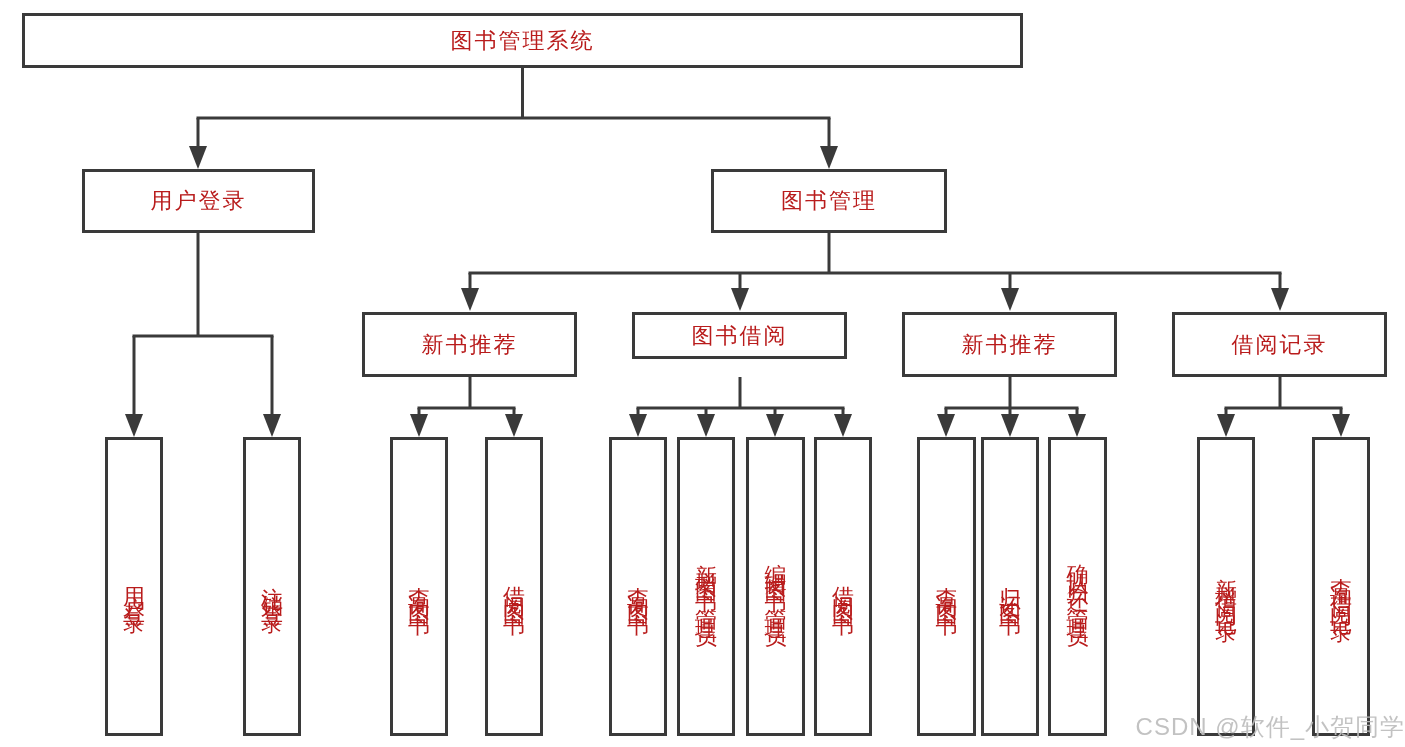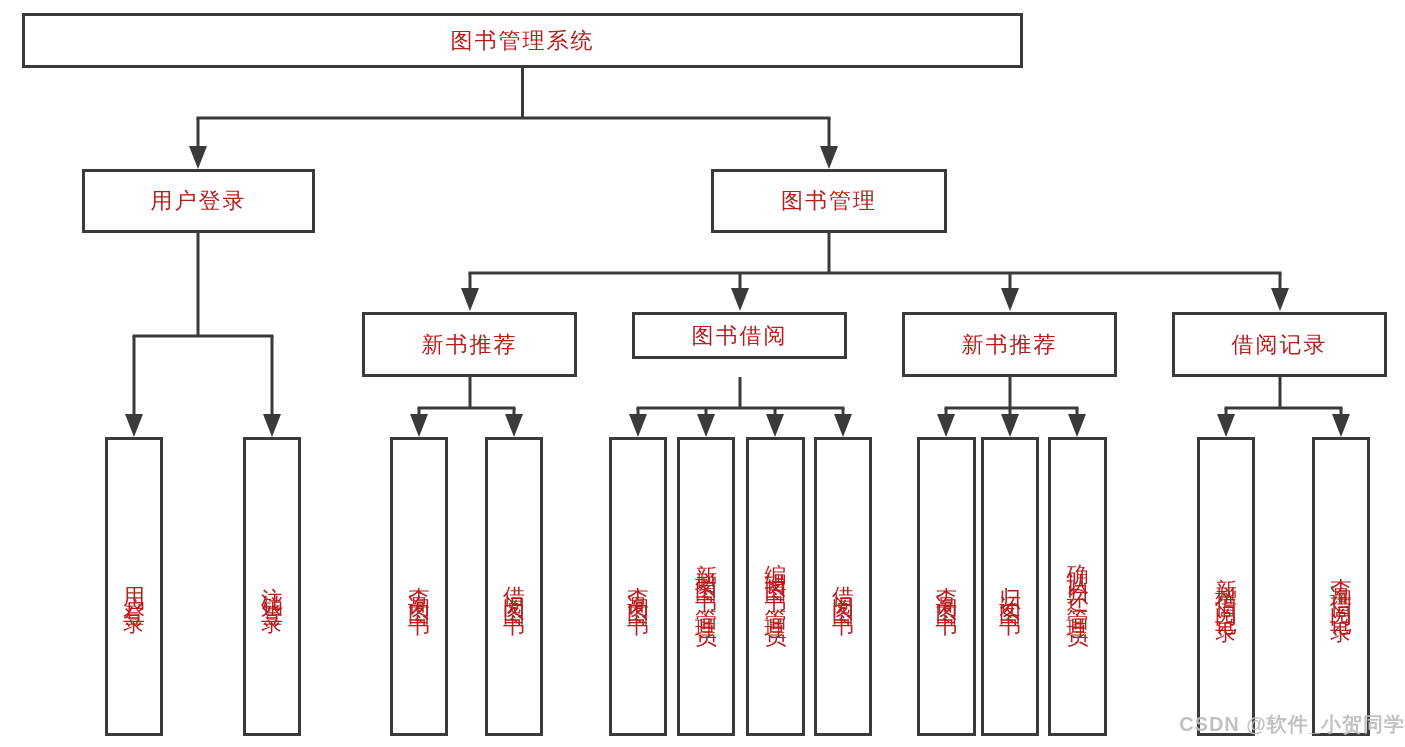--- a/index.html
+++ b/index.html
@@ -44,25 +44,24 @@
     text-orientation: mixed;
     font-size: 22px;
     letter-spacing: 9px;
     line-height: 1;
   }
   #watermark {
     position: absolute;
     top: 711px;
     right: 0px;
     z-index: 5;
-    font-size: 20px;
+    font-size: 24px;
     letter-spacing: 1px;
     color: rgba(189, 189, 189, 0.92);
     white-space: nowrap;
-    font-weight: bold;
   }
 </style>
 </head>
 <body>
 
 <div id="stage">
 
   <svg id="connectors" viewBox="0 0 1405 747" xmlns="http://www.w3.org/2000/svg">
       <line x1="522.5" y1="68" x2="522.5" y2="118" stroke="#3a3a3a" stroke-width="3"></line>
       <line x1="198" y1="233" x2="198" y2="336" stroke="#3a3a3a" stroke-width="3"></line>

